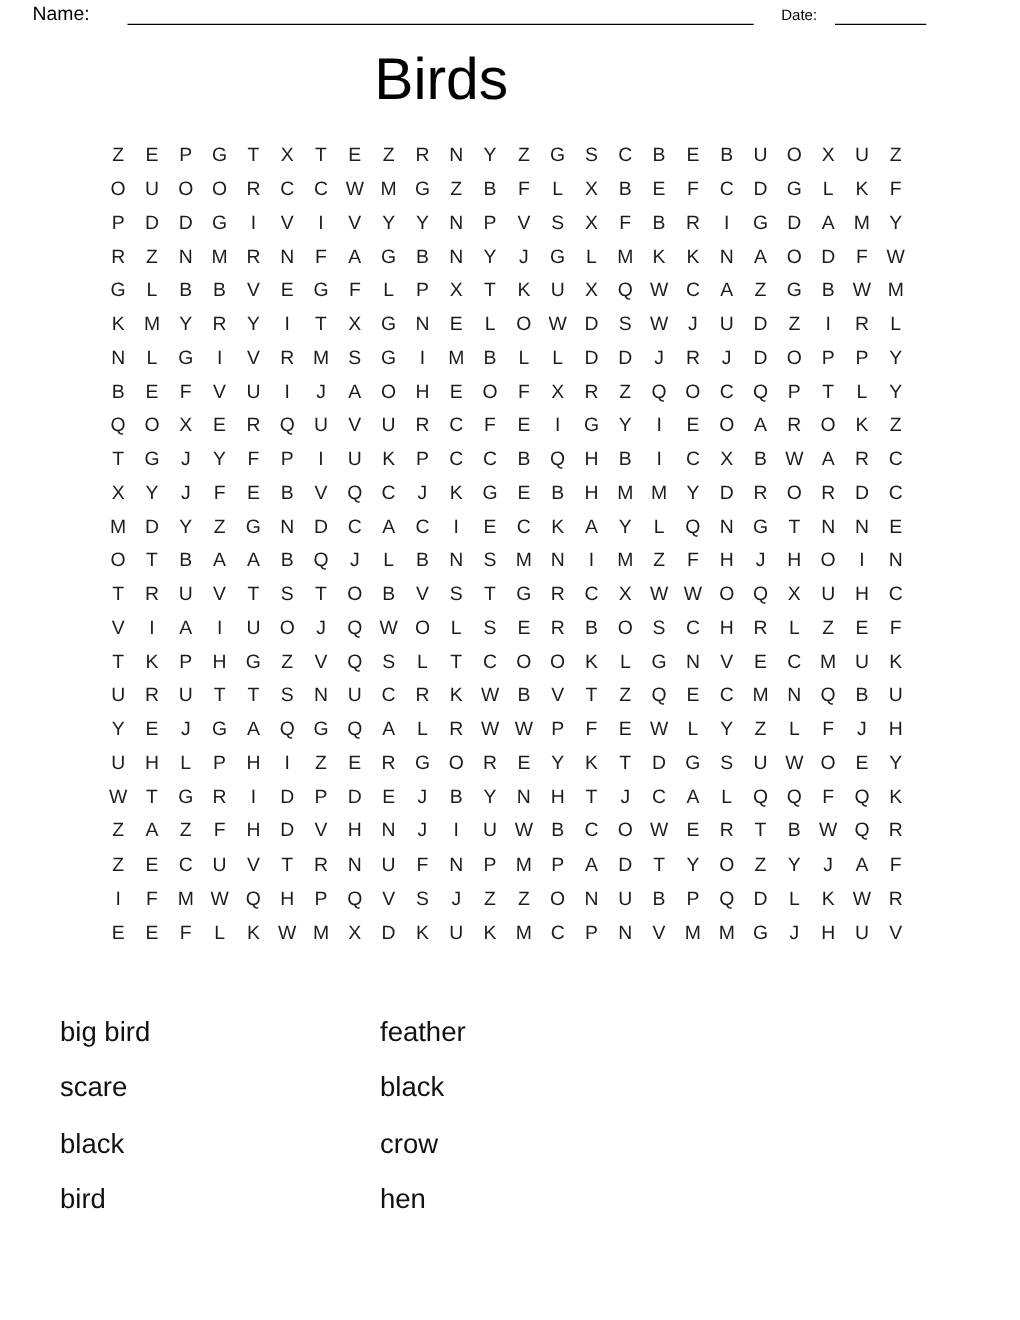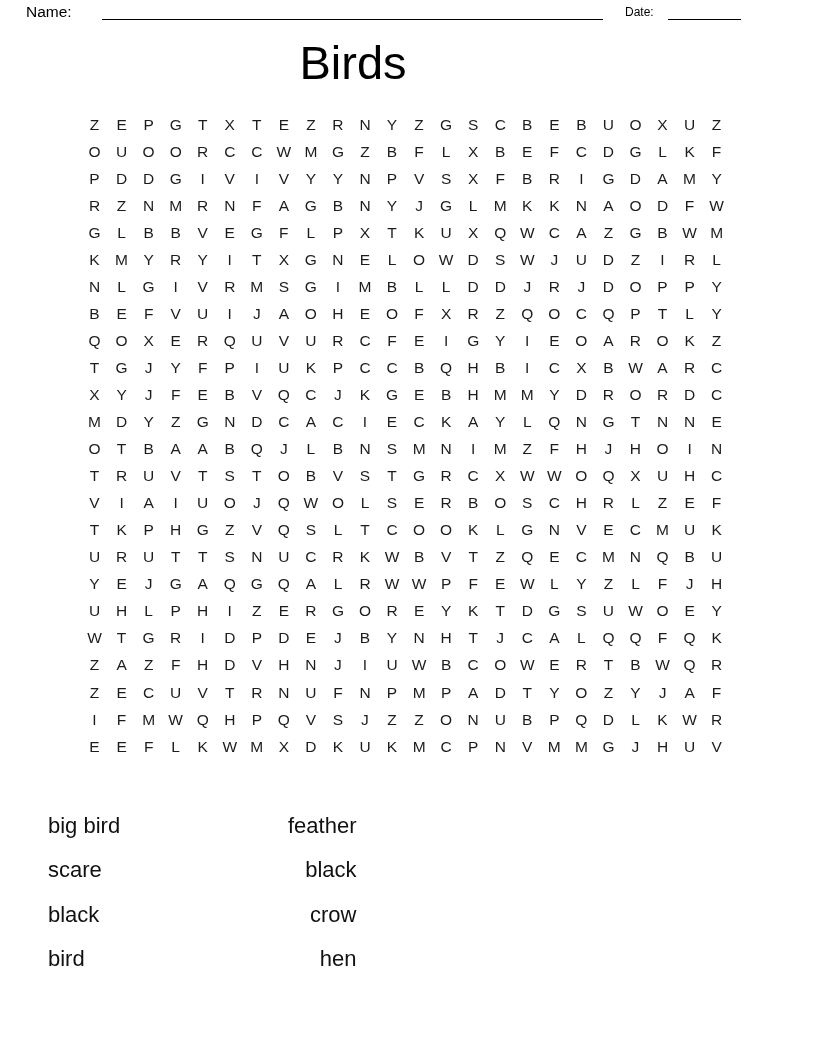--- a/index.html
+++ b/index.html
@@ -62,21 +62,21 @@
   }
 
   
   .word-list {
     left: 0; top: 784px;
     width: 816px;
     height: 180px;
   }
   .word-col { position: absolute; top: 0; margin-top: 29px; }
   .word-col-1 { left: 48px; }
-  .word-col-2 { left: 288px; text-align: right; }
+  .word-col-2 { left: 304px; }
   .word-col-3 { left: 528px; }
   .word {
     height: 44.3px;
     font-size: 22px;
     line-height: 26px;
     color: #111111;
     white-space: nowrap;
   }
 </style>
 </head>

